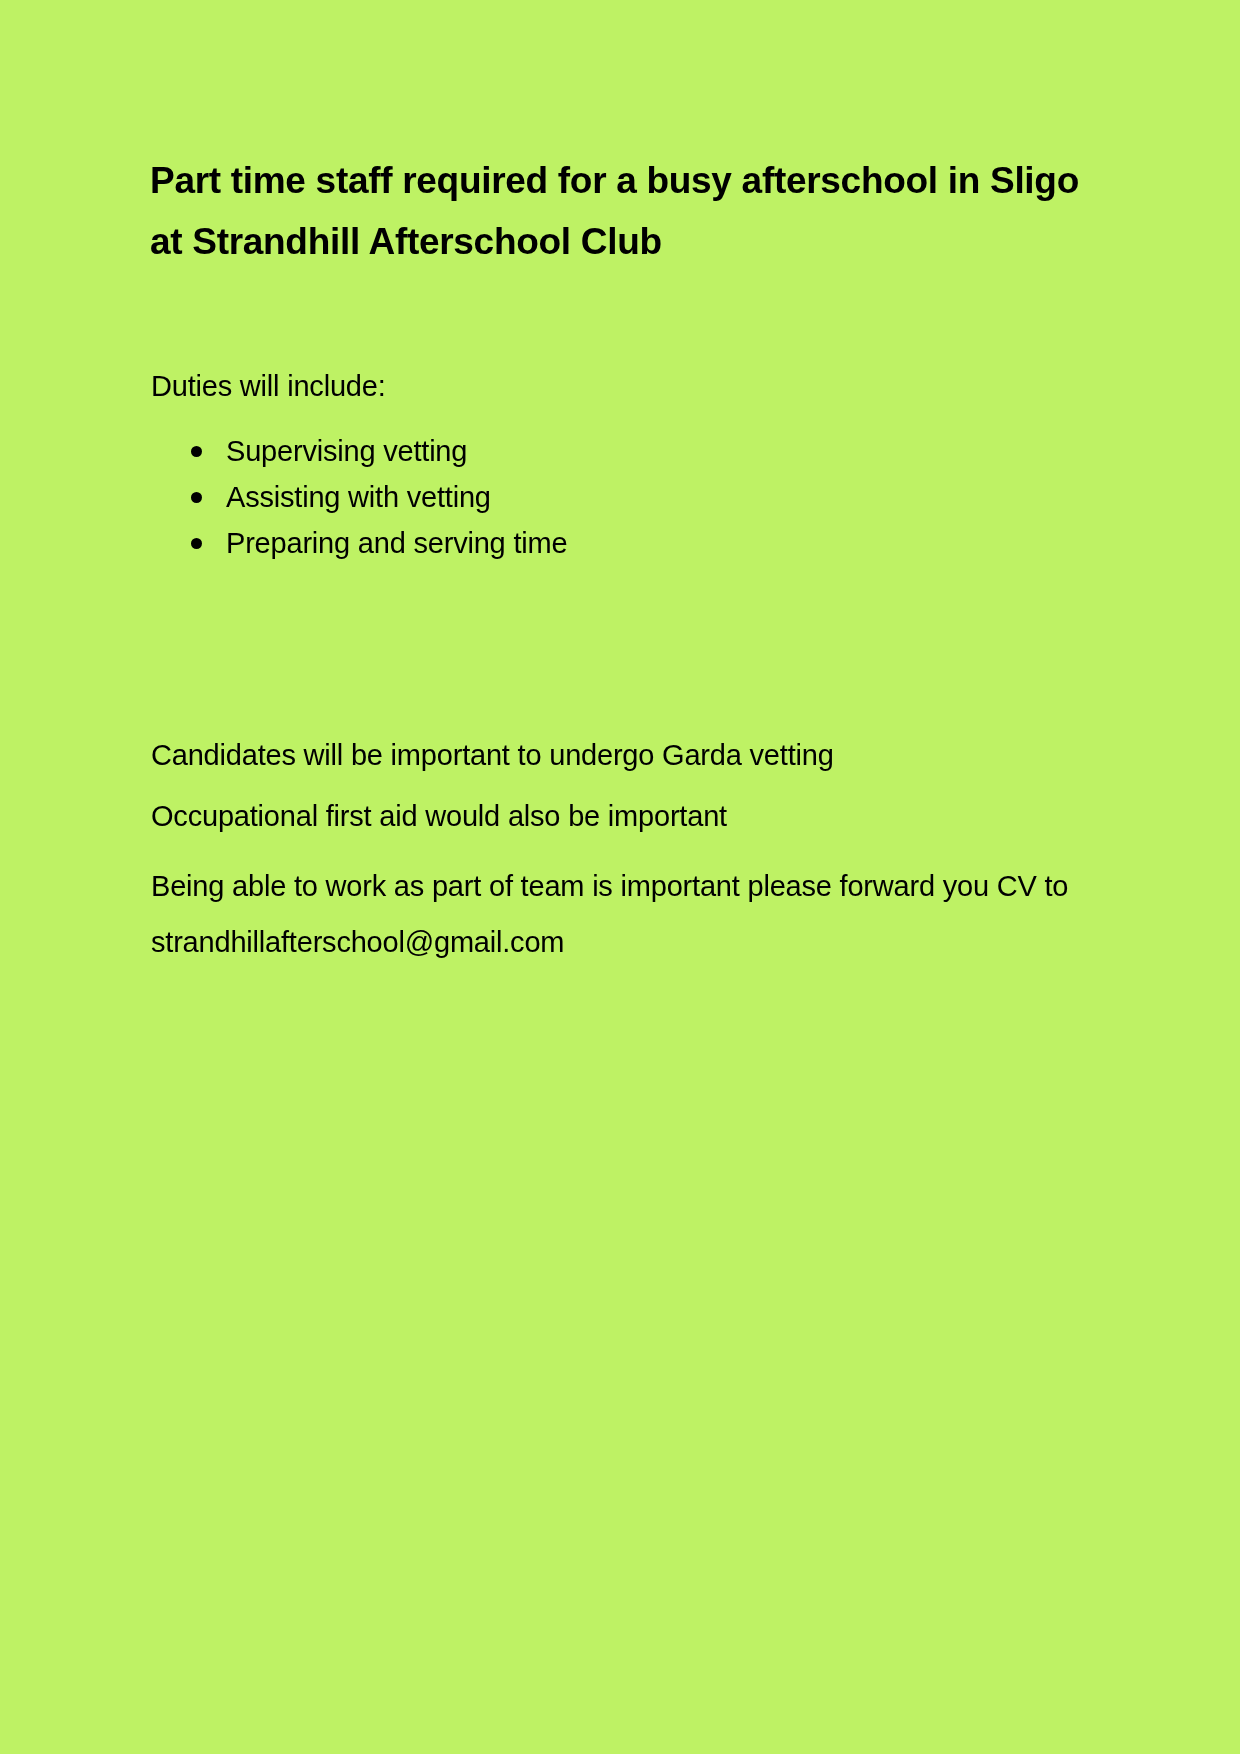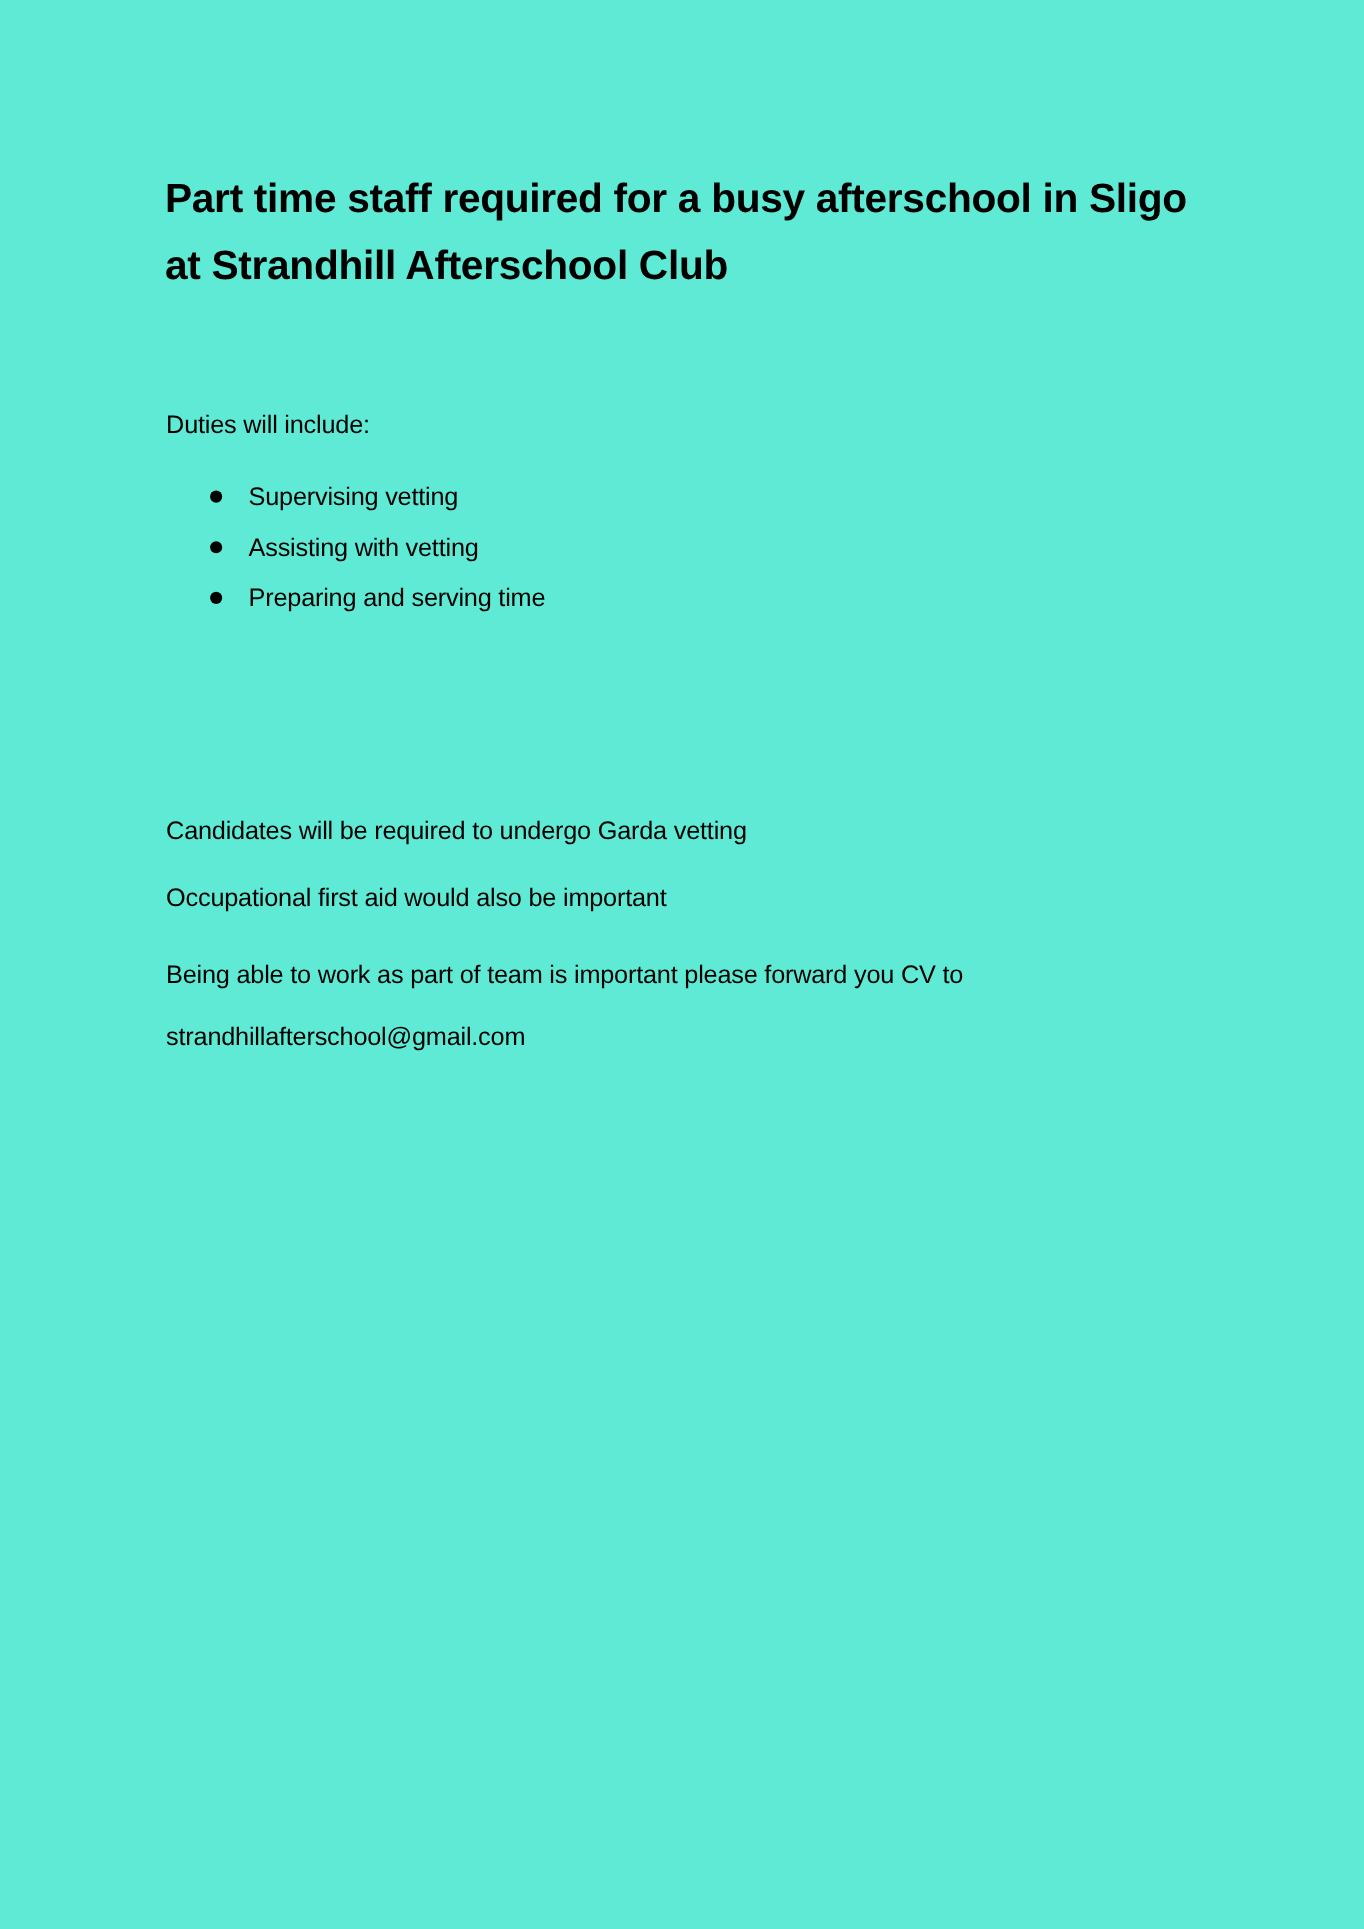--- a/index.html
+++ b/index.html
@@ -12,35 +12,35 @@
       height: 1754px;
       position: relative;
       overflow: hidden;
       color: #000000;
       font-family: "Liberation Sans", sans-serif;
     }
     .page {
       position: absolute;
       left: 0; top: 0;
       width: 1240px; height: 1754px;
-      background: #5eead4;
+      background: #bef264;
     }
     .title {
       position: absolute;
       left: 150px;
       top: 150px;
       width: 940px;
       font-size: 37px;
       font-weight: bold;
       line-height: 61px;
       letter-spacing: -0.3px;
       margin: 0;
     }
     .body-text {
-      font-size: 23px;
+      font-size: 29px;
       line-height: 38px;
       letter-spacing: -0.2px;
     }
     .duties-label {
       position: absolute;
       left: 151px;
       top: 367px;
       margin: 0;
     }
     .duties-list {
@@ -92,16 +92,16 @@
     <li>
       <span class="bullet"></span>
       <span>Assisting with vetting</span>
     </li>
     <li>
       <span class="bullet"></span>
       <span>Preparing and serving time</span>
     </li>
   </ul>
 
-  <p class="body-text para p1">Candidates will be required to undergo Garda vetting</p>
+  <p class="body-text para p1">Candidates will be important to undergo Garda vetting</p>
   <p class="body-text para p2">Occupational first aid would also be important</p>
   <p class="body-text para p3">Being able to work as part of team is important please forward you CV to strandhillafterschool@gmail.com</p>
 </div>
 
 </body></html>

